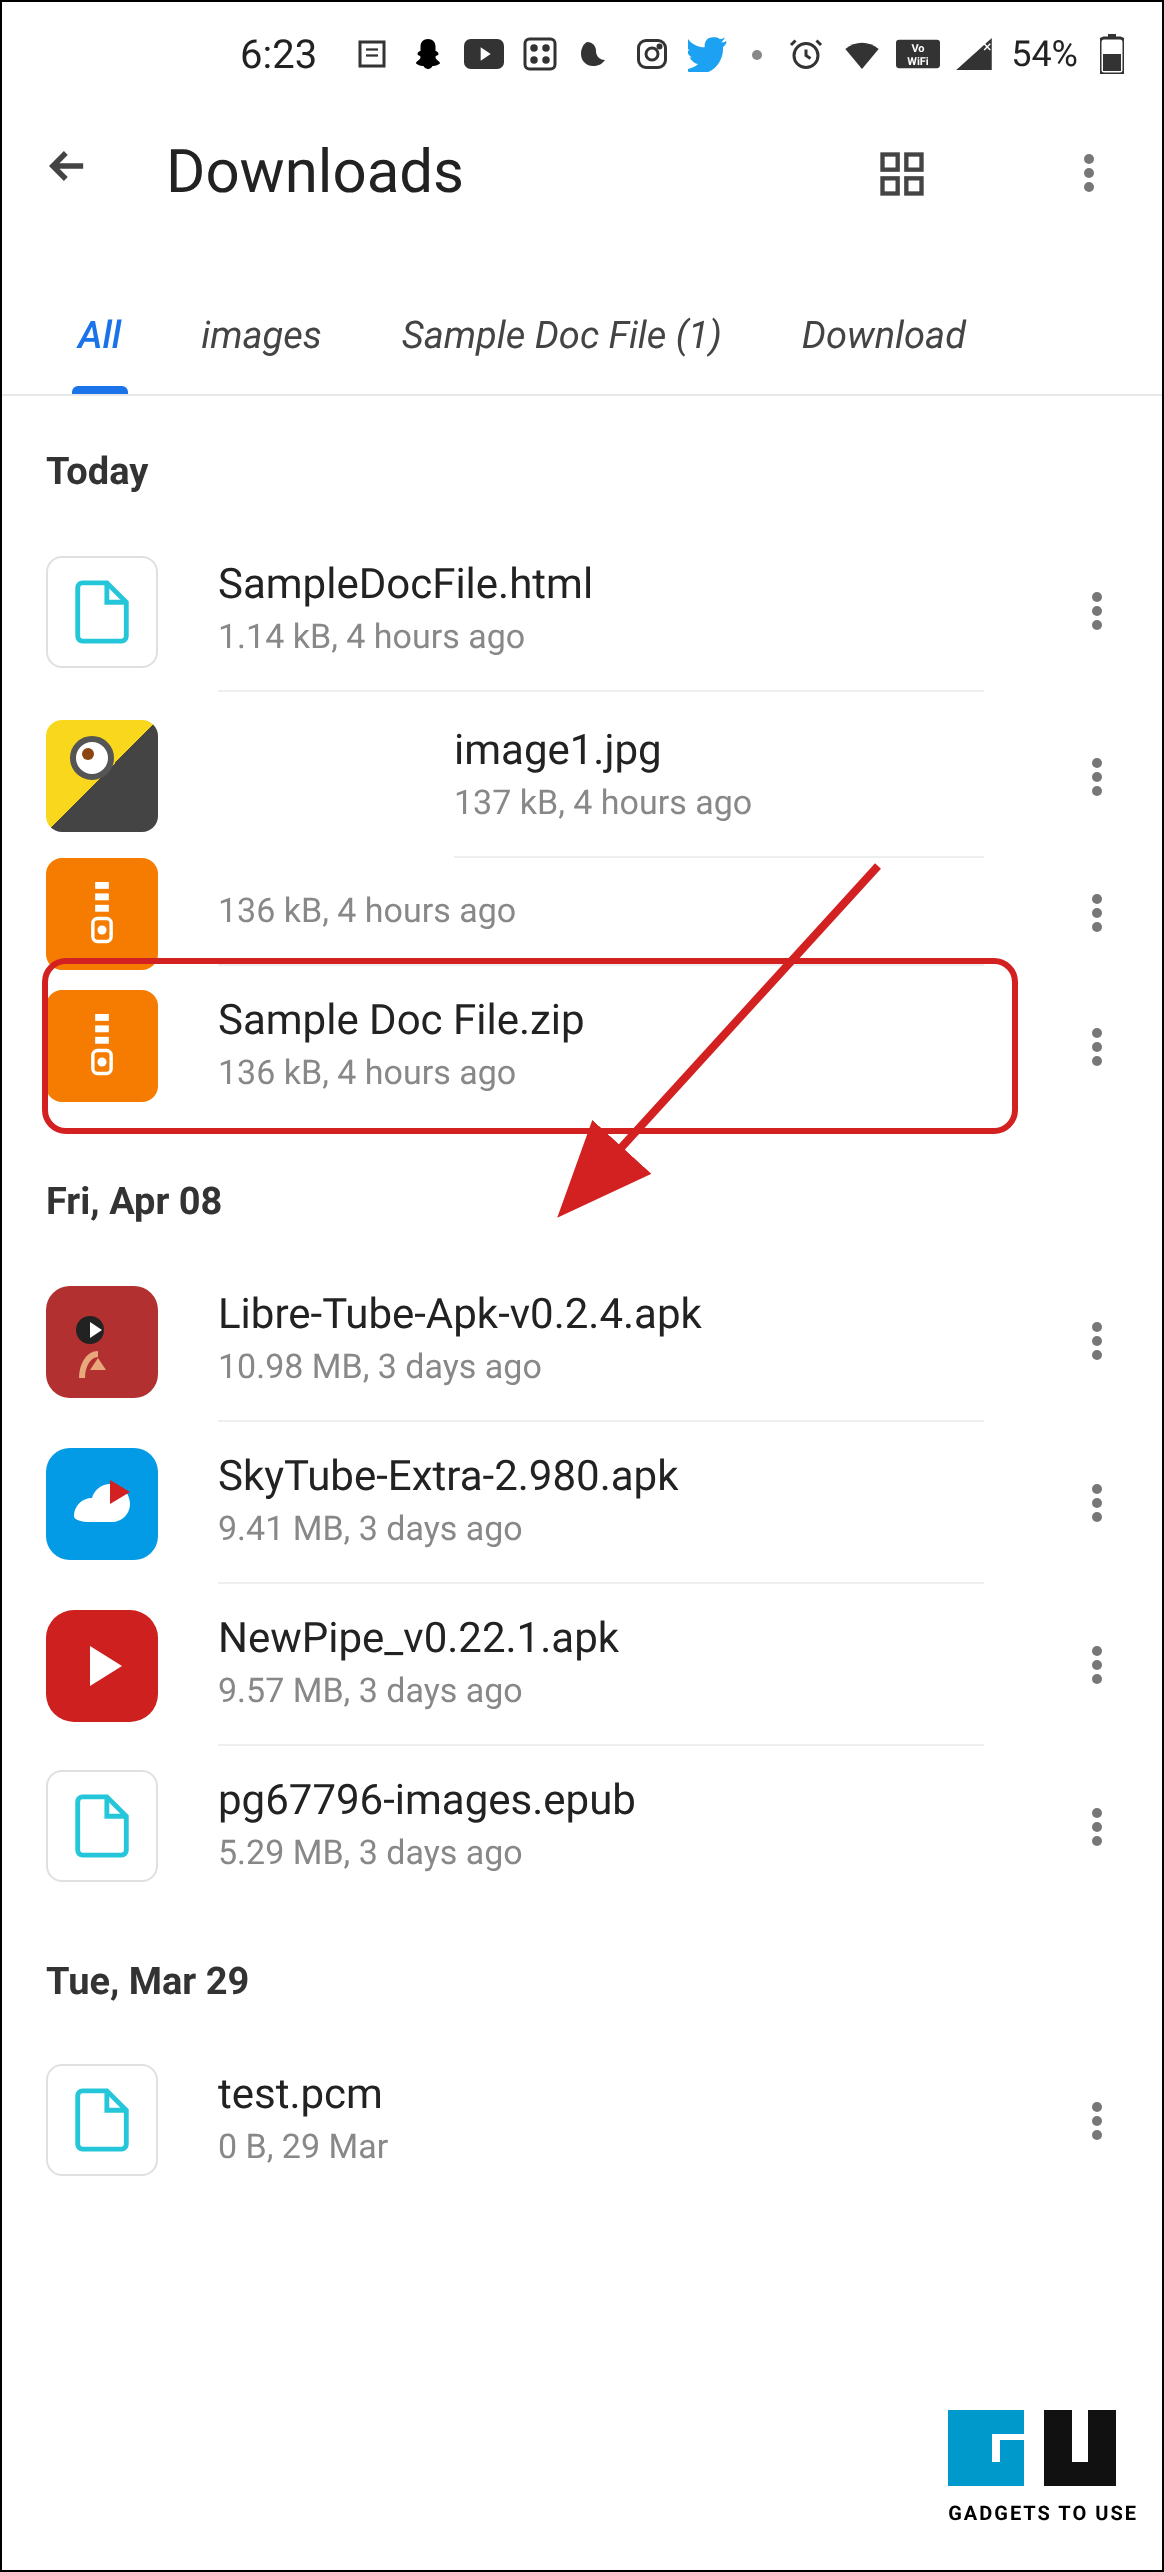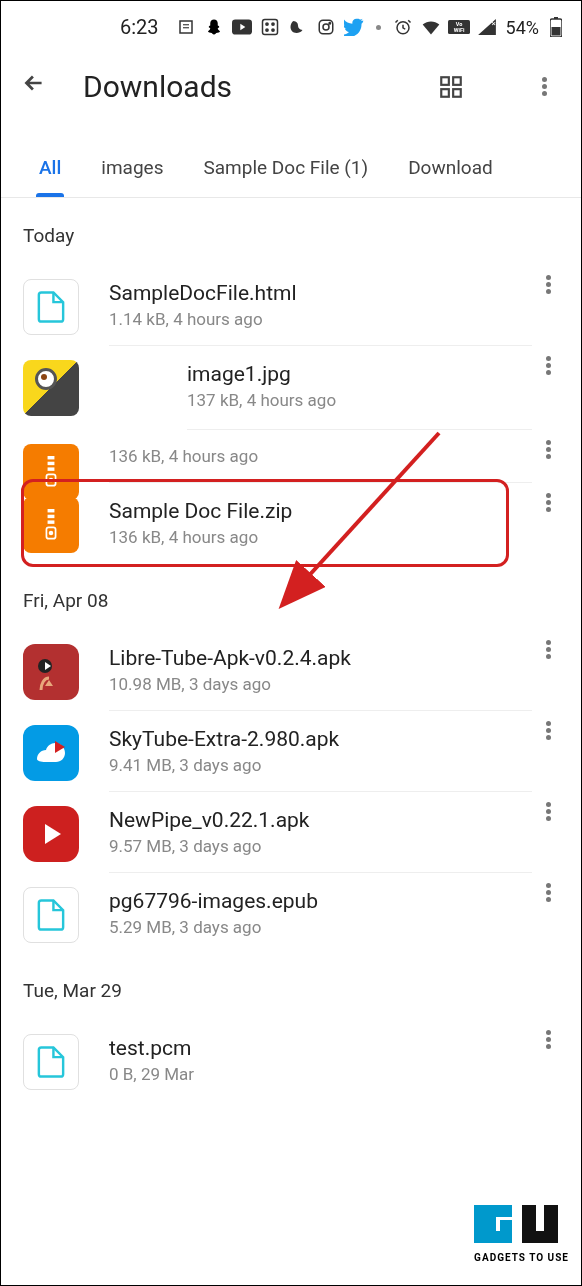--- a/index.html
+++ b/index.html
@@ -77,20 +77,21 @@
       height: 26px;
       margin-right: 28px;
     }
     
     .tabs {
       display: flex;
       padding: 38px 0 0 38px;
       gap: 40px;
       border-bottom: 1px solid #e8e8e8;
       font-size: 19px;
+      font-style: italic;
     }
     .tab {
       padding-bottom: 18px;
       color: #444;
       position: relative;
     }
     .tab.active {
       color: #1a73e8;
       font-weight: 500;
     }
@@ -102,21 +103,21 @@
       transform: translateX(-50%);
       width: 28px;
       height: 4px;
       background: #1a73e8;
       border-radius: 3px 3px 0 0;
     }
     
     .section-header {
       padding: 26px 22px 18px;
       font-size: 19px;
-      font-weight: 400;
+      font-weight: 700;
       color: #333;
     }
     .file-thumb {
       width: 56px;
       height: 56px;
       border-radius: 8px;
       display: flex;
       align-items: center;
       justify-content: center;
       margin: 14px 0 14px 22px;
@@ -149,21 +150,23 @@
     .file-menu span {
       width: 5px;
       height: 5px;
       background: #777;
       border-radius: 50%;
       display: block;
     }
     
     .file-container {
       display: flex;
+      align-items: center;
       position: relative;
+      gap: 40px;
     }
     .file-content {
       flex: 1;
       margin-left: 108px;
       border-bottom: 1px solid #eee;
       padding: 16px 0;
     }
     .file-content.no-border {
       border-bottom: none;
     }

